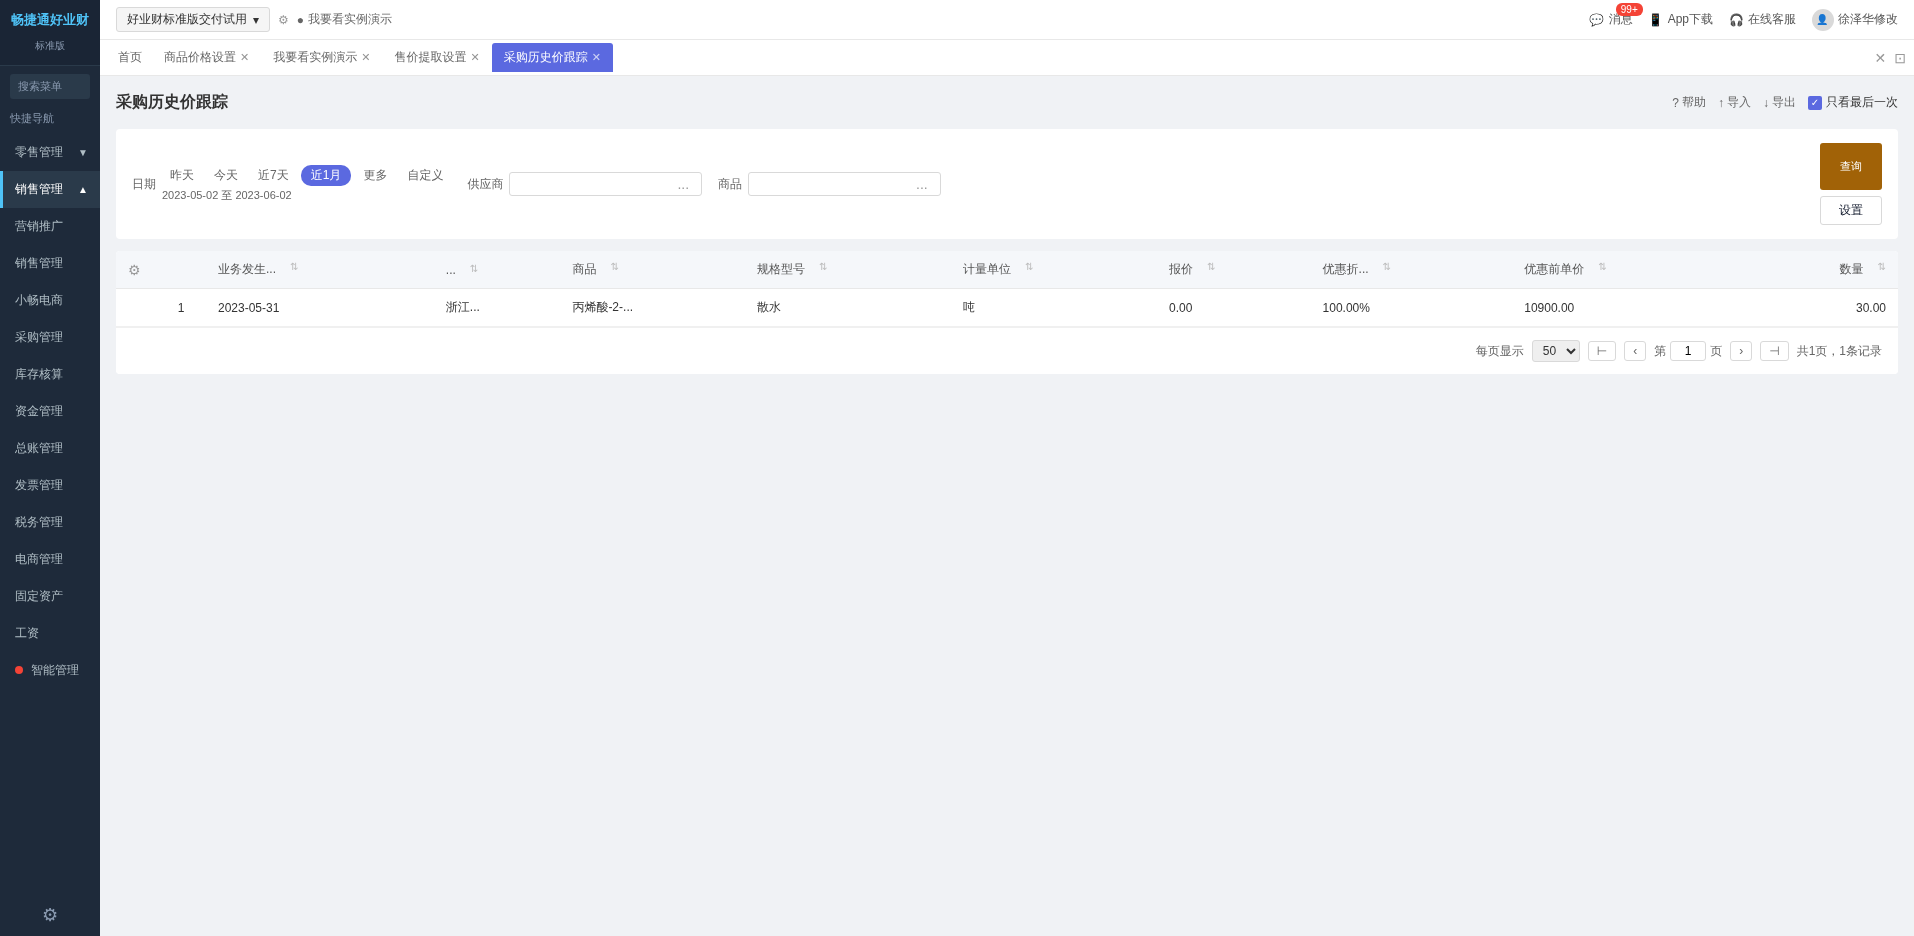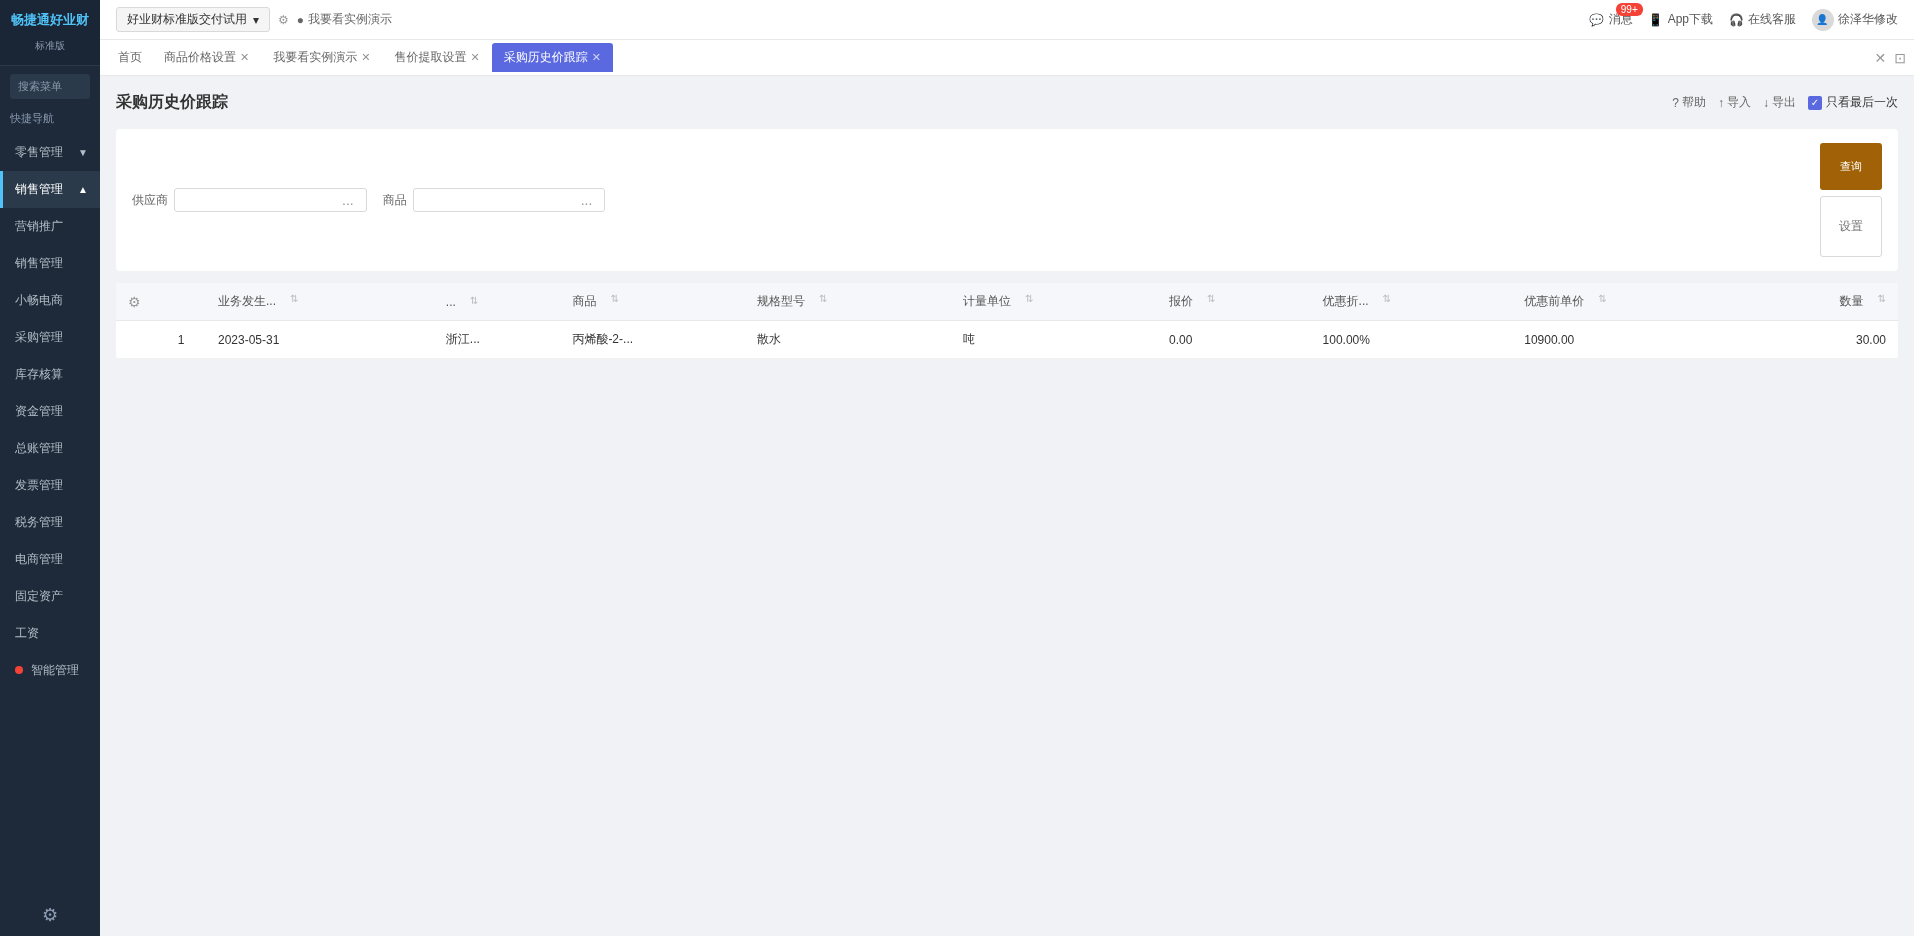--- a/index.html
+++ b/index.html
@@ -59,21 +59,21 @@
     .filter-item { display: flex; align-items: center; gap: 6px; }
     .filter-label { color: #666; font-size: 12px; white-space: nowrap; }
     .date-options { display: flex; gap: 4px; align-items: center; }
     .date-btn { padding: 2px 8px; font-size: 12px; color: #666; cursor: pointer; border-radius: 10px; border: none; background: none; }
     .date-btn.active { background: #5b69e0; color: #fff; border-radius: 10px; padding: 2px 10px; }
     .date-range { color: #666; font-size: 11px; margin-top: 2px; }
     .filter-input-container { display: flex; align-items: center; border: 1px solid #d9d9d9; border-radius: 3px; padding: 3px 8px; min-width: 160px; background: #fff; }
     .filter-input { border: none; outline: none; font-size: 12px; flex: 1; background: transparent; }
     .filter-dots { color: #999; cursor: pointer; font-size: 14px; padding: 0 4px; }
     .query-btn { background: #a16207; color: #fff; border: none; border-radius: 3px; padding: 16px 20px; font-size: 11px; cursor: pointer; }
-    .settings-btn { background: #fff; color: #737373; border: 1px solid #d9d9d9; border-radius: 3px; padding: 21px 16px; font-size: 12px; cursor: pointer; }
+    .settings-btn { background: #fff; color: #0f172a; border: 1px solid #d9d9d9; border-radius: 3px; padding: 5px 16px; font-size: 12px; cursor: pointer; }
 
     
     .table-container { background: #fff; border-radius: 4px; overflow: hidden; }
     .data-table { width: 100%; border-collapse: collapse; font-size: 12px; }
     .data-table th { background: #f5f7fa; padding: 10px 12px; text-align: left; color: #555; font-weight: 500; border-bottom: 1px solid #e8e8e8; white-space: nowrap; }
     .data-table td { padding: 10px 12px; border-bottom: 1px solid #f0f0f0; color: #333; white-space: nowrap; }
     .col-settings { width: 40px; text-align: center; }
     .col-settings-icon { color: #999; cursor: pointer; font-size: 14px; }
     .sort-icon { color: #bbb; margin-left: 2px; cursor: pointer; font-size: 10px; }
     .th-content { display: flex; align-items: flex-start; gap: 12px; }
@@ -245,20 +245,34 @@
             <span class="checkbox-check">✓</span>
           </div>
           <span>只看最后一次</span>
         </label>
       </div>
     </div>
 
     <div class="filter-area">
       <div class="filter-row">
 
+        <div class="filter-item">
+          <span class="filter-label">日期</span>
+          <div style="display:flex;flex-direction:column;">
+            <div class="date-options">
+              <button class="date-btn">昨天</button>
+              <button class="date-btn">今天</button>
+              <button class="date-btn">近7天</button>
+              <button class="date-btn active">近1月</button>
+              <button class="date-btn">更多</button>
+              <button class="date-btn">自定义</button>
+            </div>
+            <div class="date-range">2023-05-02 至 2023-06-02</div>
+          </div>
+        </div>
 
         <div class="filter-item">
           <span class="filter-label">供应商</span>
           <div class="filter-input-container">
             <input class="filter-input" type="text" style="">
             <span class="filter-dots">...</span>
           </div>
         </div>
 
         <div class="filter-item">
@@ -370,16 +384,32 @@
             <td>
               <span>10900.00</span>
             </td>
             <td style="text-align:right;">
               <span>30.00</span>
             </td>
           </tr>
         </tbody>
       </table>
 
+      <div class="pagination">
+        <span class="page-size-label">每页显示</span>
+        <select class="page-size-select">
+          <option>50</option>
+        </select>
+        <button class="page-nav-btn">⊢</button>
+        <button class="page-nav-btn">‹</button>
+        <div class="page-input-wrap">
+          <span>第</span>
+          <input class="page-input" type="text" value="1" style="">
+          <span>页</span>
+        </div>
+        <button class="page-nav-btn">›</button>
+        <button class="page-nav-btn">⊣</button>
+        <span class="page-total">共1页，1条记录</span>
+      </div>
     </div>
 
   </div>
 </div>
 
 </body></html>

